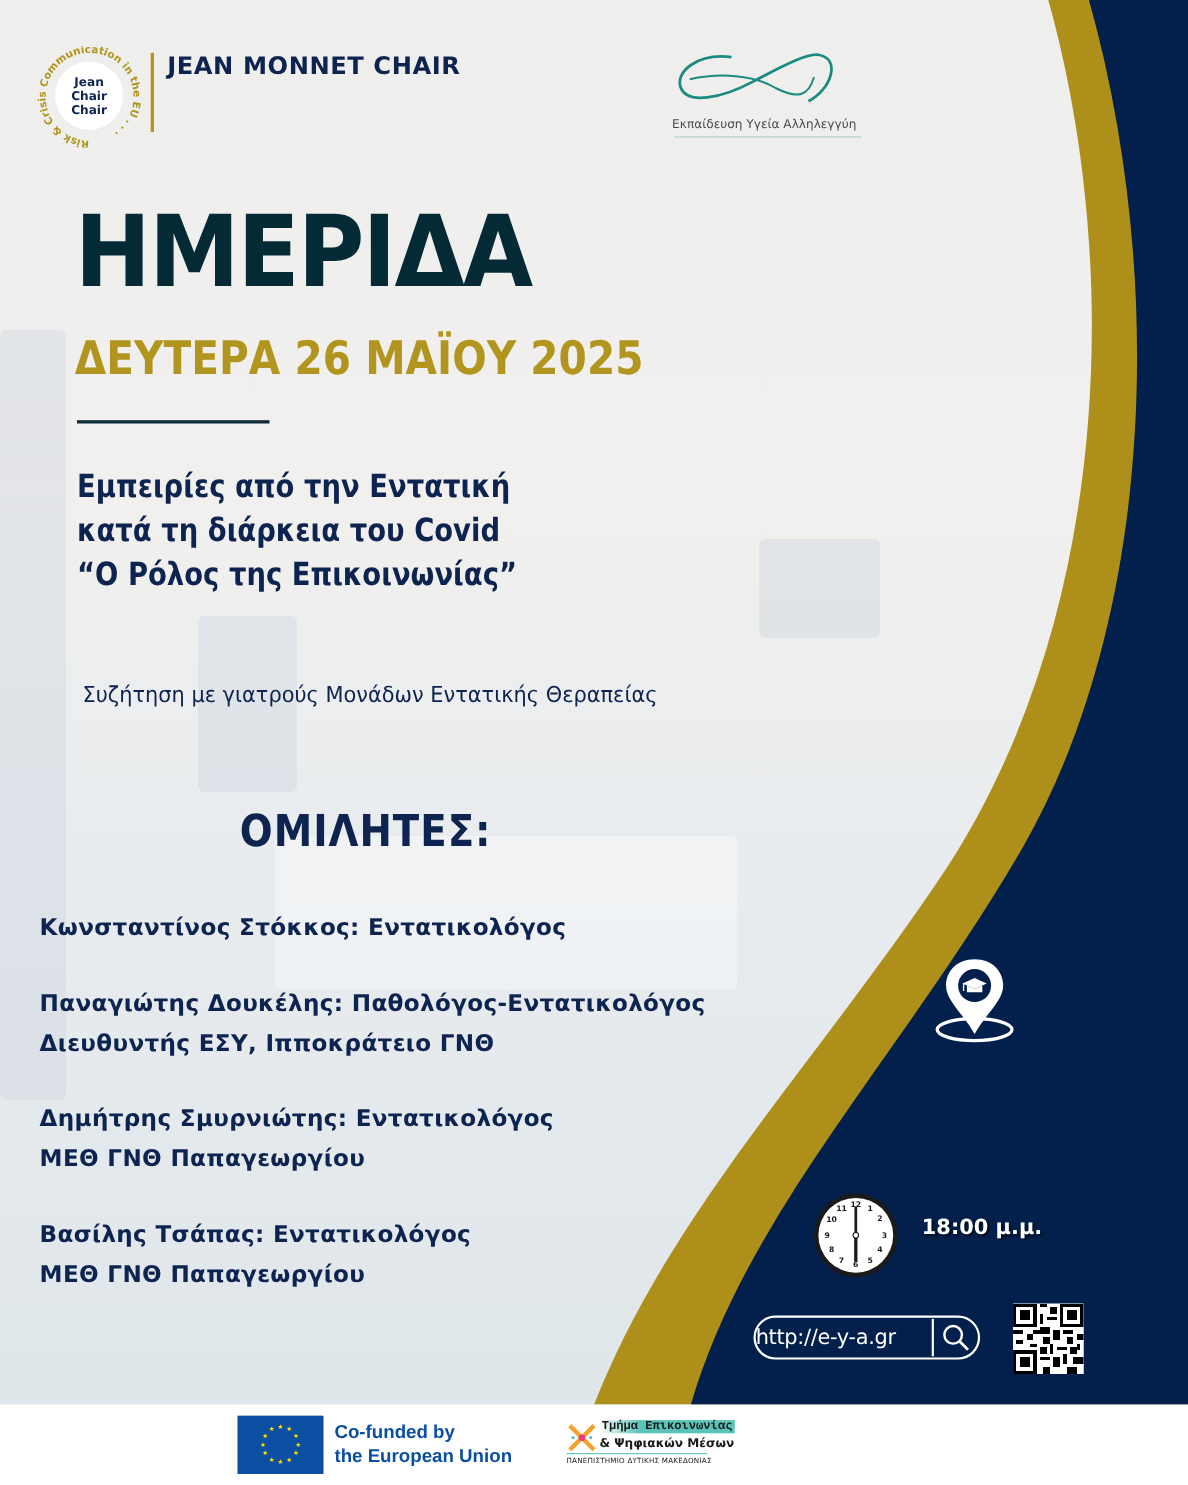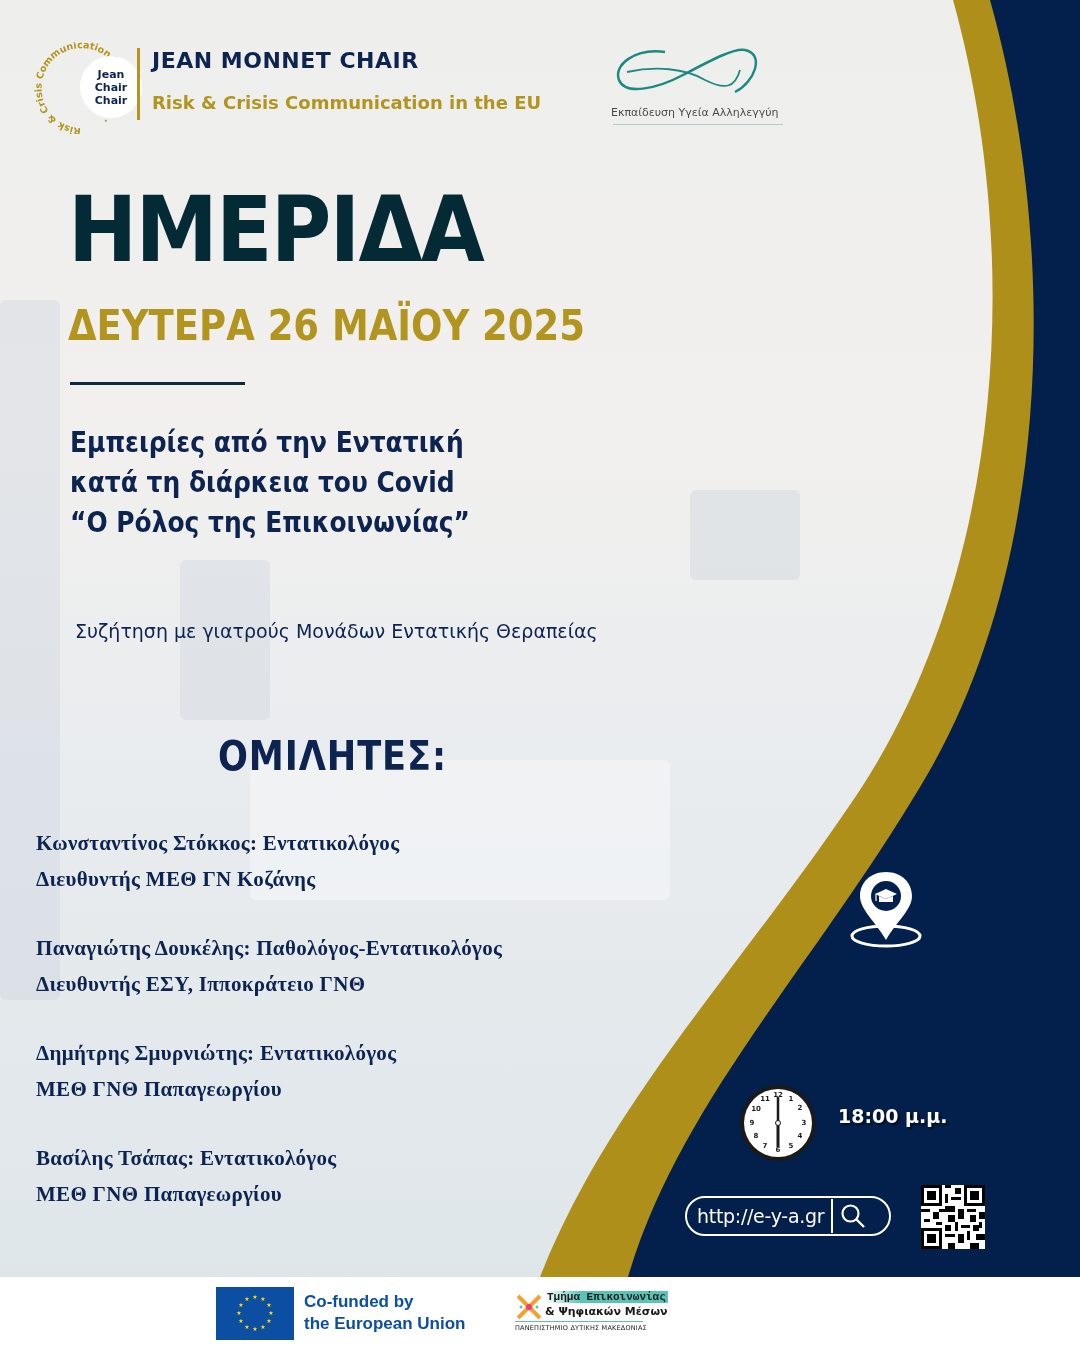--- a/index.html
+++ b/index.html
@@ -10,21 +10,21 @@
     background: linear-gradient(180deg, #eeeeec 0%, #f1f0ee 35%, #e9ecef 60%, #dfe6ea 100%); }
 
   
   .bg-shape { position: absolute; background: rgba(200,210,220,0.35); border-radius: 6px; }
 
   .curves { position: absolute; left: 0; top: 0; width: 1080px; height: 1277px; }
 
   
   .jm-logo { position: absolute; left: 33px; top: 42px; width: 100px; height: 90px; }
   .jm-seal { position: absolute; left: 8px; top: 6px; width: 80px; height: 80px; border-radius: 50%;
-    background: #ffffff; border: 9px solid #b2951e; display: flex; flex-direction: column; align-items: center; justify-content: center; margin-left: 30px; }
+    background: #ffffff; border: 9px solid #b2951e; display: flex; flex-direction: column; align-items: center; justify-content: center; }
   .jm-seal span { font-family: "DejaVu Sans", sans-serif; font-weight: bold; font-size: 11px; line-height: 13px; color: #0d2350; }
   .jm-divider { position: absolute; left: 137px; top: 48px; width: 3px; height: 72px; background: #b2951e; }
   .jm-title { position: absolute; left: 152px; top: 48px; font-family: "DejaVu Sans", sans-serif; font-weight: bold; font-size: 22px; letter-spacing: 0.5px; color: #0d2350; white-space: nowrap; }
   .jm-sub { position: absolute; left: 152px; top: 92px; font-family: "DejaVu Sans", sans-serif; font-weight: bold; font-size: 18px; color: #b2951e; white-space: nowrap; }
 
   .eya-logo { position: absolute; left: 605px; top: 40px; width: 180px; height: 88px; }
   .eya-text { position: absolute; left: 6px; top: 66px; font-family: "DejaVu Sans", sans-serif; font-size: 11px; color: #4a4a4a; white-space: nowrap; }
   .eya-line { position: absolute; left: 8px; top: 84px; width: 170px; height: 1px; background: #a9cfcb; }
 
   
@@ -33,30 +33,30 @@
   .rule { position: absolute; left: 70px; top: 382px; width: 175px; height: 3px; background: #0d2a36; }
 
   .topic { position: absolute; left: 70px; top: 422px; font-family: "DejaVu Sans", sans-serif; font-weight: bold; font-size: 29px; line-height: 40px; color: #0d2350; transform: scaleX(0.86); transform-origin: left; }
   .topic div { white-space: nowrap; }
   .discussion { position: absolute; left: 75px; top: 619px; font-family: "DejaVu Sans", sans-serif; font-size: 20px; color: #0d2350; white-space: nowrap; transform: scaleX(0.95); transform-origin: left; }
 
   .speakers-title { position: absolute; left: 218px; top: 733px; font-family: "DejaVu Sans", sans-serif; font-weight: bold; font-size: 40px; color: #0d2350; letter-spacing: 1px; white-space: nowrap; transform: scaleX(0.88); transform-origin: left; }
 
   .speakers { position: absolute; left: 36px; top: 825px; }
   .speaker { margin-bottom: 33px; font-family: "DejaVu Sans", sans-serif; font-weight: bold; font-size: 21px; line-height: 36px; color: #0d2350; letter-spacing: 0.3px; }
-  .speaker div { white-space: nowrap; font-family: Liberation Serif, serif; }
+  .speaker div { white-space: nowrap; }
 
   
   .pin { position: absolute; left: 848px; top: 868px; width: 76px; height: 82px; }
   .venue { position: absolute; left: 700px; top: 970px; width: 380px; text-align: center; font-family: "DejaVu Sans", sans-serif; font-weight: bold; font-size: 18px; line-height: 30px; color: #ffffff; text-shadow: 2px 2px 2px rgba(0,0,0,0.6); }
   .venue div { white-space: nowrap; }
   .clock { position: absolute; left: 738px; top: 1083px; width: 80px; height: 80px; }
   .time { position: absolute; left: 838px; top: 1105px; font-family: "DejaVu Sans", sans-serif; font-weight: bold; font-size: 19px; color: #ffffff; text-shadow: 2px 2px 2px rgba(0,0,0,0.6); white-space: nowrap; }
   .url-pill { position: absolute; left: 685px; top: 1196px; width: 206px; height: 40px; border: 2px solid #ffffff; border-radius: 20px; display: flex; align-items: center; }
-  .url-text { padding-left: 10px; font-family: "DejaVu Sans", sans-serif; font-size: 19px; color: #ffffff; white-space: nowrap; width: 144px; letter-spacing: -0.3px; }
+  .url-text { font-family: "DejaVu Sans", sans-serif; font-size: 19px; color: #ffffff; white-space: nowrap; width: 160px; letter-spacing: -0.3px; }
   .url-sep { width: 2px; height: 34px; background: #ffffff; }
   .url-search { width: 40px; height: 36px; display: flex; align-items: center; justify-content: center; }
   .qr { position: absolute; left: 921px; top: 1185px; width: 64px; height: 64px; background: #ffffff; }
 
   
   .footer { position: absolute; left: 0; top: 1277px; width: 1080px; height: 85px; background: #ffffff; }
   .eu-flag { position: absolute; left: 216px; top: 10px; width: 78px; height: 53px; background: #0b4ea2; }
   .eu-text { position: absolute; left: 304px; top: 14px; font-family: "Liberation Sans", sans-serif; font-weight: bold; font-size: 17px; line-height: 22px; color: #0b4ea2; white-space: nowrap; }
   .dept-logo { position: absolute; left: 515px; top: 14px; width: 140px; height: 48px; }
   .dept-icon { position: absolute; left: 0; top: 2px; width: 28px; height: 28px; }
@@ -91,21 +91,20 @@
       </text>
     </svg>
     <div class="jm-seal" style="border:none;left:17px;top:14px;width:62px;height:62px;">
       <span>Jean</span>
       <span>Chair</span>
       <span>Chair</span>
     </div>
   </div>
   <div class="jm-divider"></div>
   <div class="jm-title">JEAN MONNET CHAIR</div>
-  <div class="jm-sub">Risk &amp; Crisis Communication in the EU</div>
 
   <div class="eya-logo">
     <svg width="180" height="62" viewBox="0 0 180 62" style="position:absolute;left:0;top:0;">
       <path d="M60,12 C30,8 8,25 14,40 C20,55 50,50 80,34 C110,18 130,8 140,10 C160,14 150,42 130,52" fill="none" stroke="#1b8a80" stroke-width="2.5"></path>
       <path d="M22,32 C50,26 80,28 100,40 C120,50 130,48 135,30" fill="none" stroke="#1b8a80" stroke-width="1.8"></path>
     </svg>
     <div class="eya-text">Εκπαίδευση Υγεία Αλληλεγγύη</div>
     <div class="eya-line"></div>
   </div>
 
@@ -117,21 +116,20 @@
     <div>Εμπειρίες από την Εντατική</div>
     <div>κατά τη διάρκεια του Covid</div>
     <div>“Ο Ρόλος της Επικοινωνίας”</div>
   </div>
   <div class="discussion">Συζήτηση με γιατρούς Μονάδων Εντατικής Θεραπείας</div>
 
   <div class="speakers-title">ΟΜΙΛΗΤΕΣ:</div>
   <div class="speakers">
     <div class="speaker">
       <div>Κωνσταντίνος Στόκκος: Εντατικολόγος</div>
-      <div>Διευθυντής ΜΕΘ ΓΝ Κοζάνης</div>
     </div>
     <div class="speaker">
       <div>Παναγιώτης Δουκέλης: Παθολόγος-Εντατικολόγος</div>
       <div>Διευθυντής ΕΣΥ, Ιπποκράτειο ΓΝΘ</div>
     </div>
     <div class="speaker">
       <div>Δημήτρης Σμυρνιώτης: Εντατικολόγος</div>
       <div>ΜΕΘ ΓΝΘ Παπαγεωργίου</div>
     </div>
     <div class="speaker">

